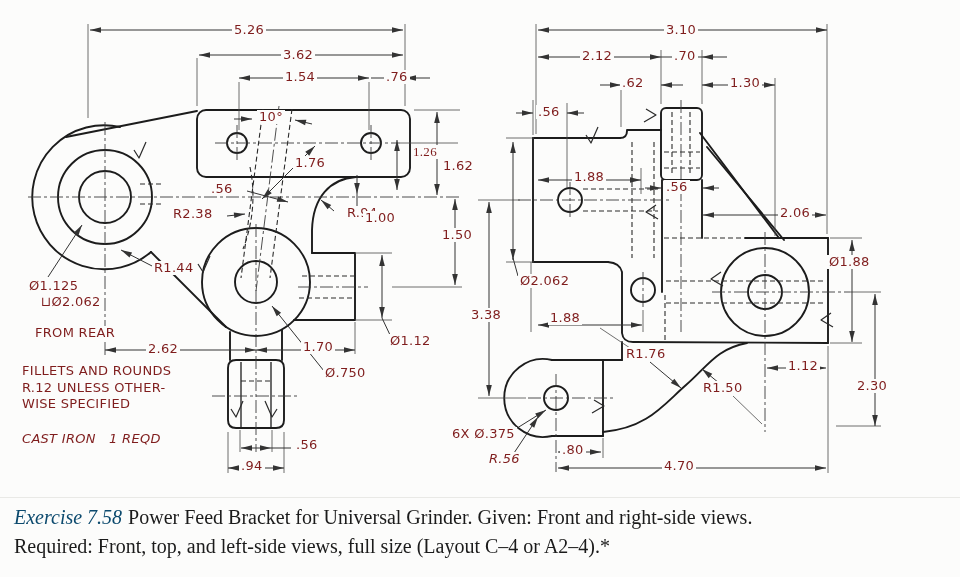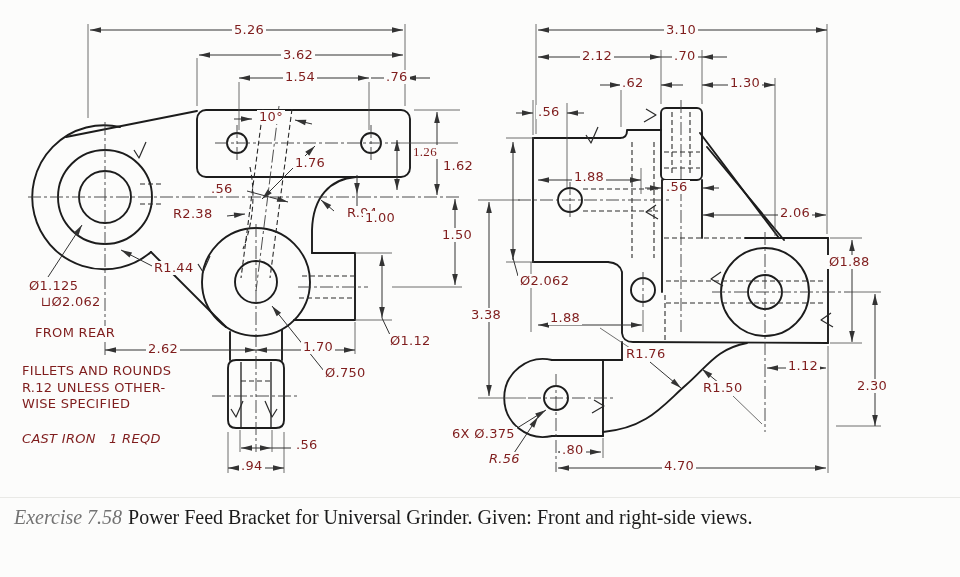--- a/index.html
+++ b/index.html
@@ -18,21 +18,21 @@
   .fin{stroke:#2a2a2a;stroke-width:1.2;fill:none;stroke-linejoin:round;}
   .dim-label{
     position:absolute;font:13px "DejaVu Sans",sans-serif;color:#7f1d1d;
     background:#fcfcfb;padding:0 2px;white-space:pre;letter-spacing:.3px;line-height:1.05;
   }
   .sep{position:absolute;left:0;top:497px;width:960px;height:1px;background:#e9e9e6;}
   .caption{
     position:absolute;left:14px;top:503px;width:930px;
     font:20px "Liberation Serif","DejaVu Serif",serif;color:#1b1b1b;line-height:1.45;
   }
-  .cap-label{font-style:italic;color:#737373;margin-right:6px;}
+  .cap-label{font-style:italic;color:#0c4a6e;margin-right:6px;}
 </style>
 </head>
 <body>
 
 <div id="drawing">
   <svg width="960" height="497" viewBox="0 0 960 497">
     <defs>
       <marker id="ar" viewBox="-12 -3.5 12 7" refX="0" refY="0" markerWidth="12" markerHeight="7" orient="auto-start-reverse">
         <path d="M0,0 L-11,2.8 L-11,-2.8 Z" fill="#333"></path>
       </marker>
@@ -300,13 +300,14 @@
       <span class="dim-label" style="left: 20px; top: 381px;">R.12 UNLESS OTHER-</span>
       <span class="dim-label" style="left: 20px; top: 397px;">WISE SPECIFIED</span>
       <span class="dim-label" style="left: 20px; top: 432px; font-style: italic;">CAST IRON   1 REQD</span>
     </div>
 </div>
 
 <div class="sep"></div>
 
 <div class="caption">
   <span class="cap-label">Exercise 7.58</span><span>Power Feed Bracket for Universal Grinder. Given: Front and right-side views.</span><br>
+  <span>Required: Front, top, and left-side views, full size (Layout C–4 or A2–4).*</span>
 </div>
 
 </body></html>

